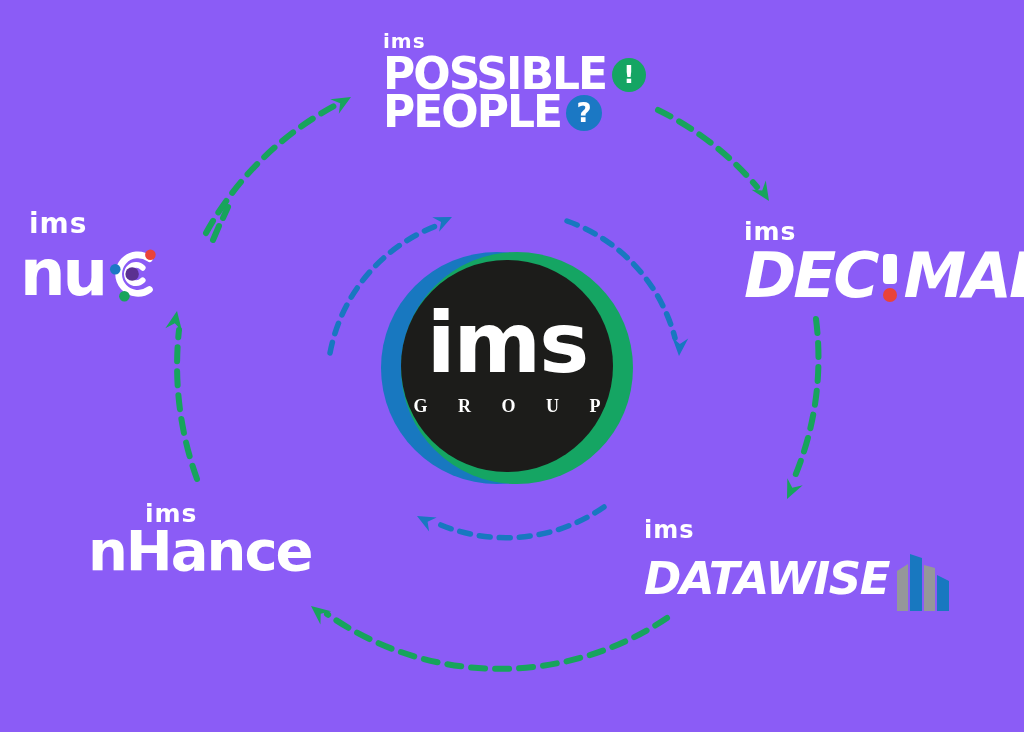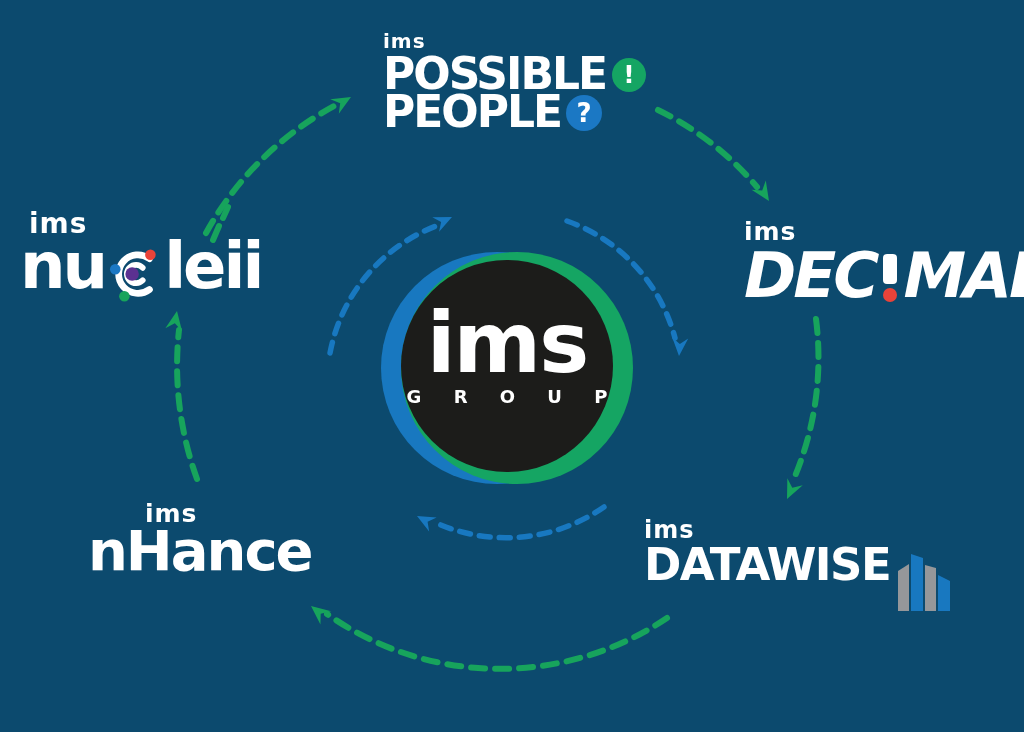--- a/index.html
+++ b/index.html
@@ -1,69 +1,69 @@
 <!DOCTYPE html>
 <html><head>
 <meta charset="utf-8">
 <style>
   html,body{margin:0;padding:0;background:#000;}
-  .stage{position:relative;width:1024px;height:732px;background:#0c4a6e;overflow:hidden;
+  .stage{position:relative;width:1024px;height:732px;background:#8b5cf6;overflow:hidden;
          font-family:"DejaVu Sans","Liberation Sans",sans-serif;color:#fff;}
 
   
   .ims{font-weight:bold;color:#fff;letter-spacing:1px;line-height:1;}
   .bigword{font-weight:bold;color:#fff;line-height:0.82;white-space:nowrap;}
 
   
   .logo-people{position:absolute;left:383px;top:31px;}
   .logo-people .ims{font-size:20px;margin-bottom:5px;}
   .lp-row{display:flex;align-items:center;height:37px;margin-top:1px;}
   .lp-word{font-size:44px;letter-spacing:-2px;}
   .badge{border-radius:50%;display:flex;align-items:center;justify-content:center;
          font-weight:bold;color:#fff;flex:0 0 auto;}
   .badge-q{width:36px;height:36px;font-size:26px;margin-left:5px;}
   .badge-e{width:34px;height:34px;font-size:25px;margin-left:6px;}
 
   
   .logo-nucleii{position:absolute;left:20px;top:210px;}
   .logo-nucleii .ims{font-size:28px;margin-left:9px;margin-bottom:2px;}
-  .nuc-row{display:flex;align-items:flex-start;}
+  .nuc-row{display:flex;align-items:center;}
   .nuc-word{font-size:64px;letter-spacing:-3px;}
   .atom{margin:6px 3px 0 4px;}
   .nuc-accent{position:absolute;left:187px;top:-7px;}
 
   
   .logo-decimal{position:absolute;left:744px;top:219px;}
   .logo-decimal .ims{font-size:25px;margin-bottom:6px;}
   .ld-row{display:flex;align-items:flex-end;}
   .ld-word{font-size:63px;letter-spacing:-3px;font-style:italic;}
   .excl{display:flex;flex-direction:column;align-items:center;width:22px;height:52px;
         justify-content:flex-end;margin:0 3px 0 2px;}
   .excl-bar{width:14px;height:30px;background:#fff;border-radius:4px;}
   .excl-dot{width:14px;height:14px;border-radius:50%;margin-top:4px;}
 
   
   .logo-datawise{position:absolute;left:644px;top:518px;}
   .logo-datawise .ims{font-size:24px;margin-bottom:5px;}
-  .ldw-row{display:flex;align-items:flex-start;}
+  .ldw-row{display:flex;align-items:center;font-style:italic;}
   .ldw-word{font-size:45px;letter-spacing:-1.5px;}
   .bldg{margin-left:8px;}
 
   
   .logo-nhance{position:absolute;left:88px;top:501px;}
   .logo-nhance .ims{font-size:25px;margin-left:57px;margin-bottom:2px;}
   .eq-bars{position:absolute;left:117px;top:-20px;}
   .ln-word{font-size:56px;letter-spacing:-2px;}
 
   
   .center-logo{position:absolute;left:372px;top:248px;width:270px;height:240px;}
   .center-logo > svg{position:absolute;left:0;top:0;}
   .cl-text{position:absolute;left:0;right:0;top:56px;text-align:center;}
   .cl-brand{font-size:84px;font-weight:bold;line-height:0.95;letter-spacing:-2px;}
-  .cl-sub{font-size:18px;font-weight:bold;letter-spacing:13px;padding-left:13px;margin-top:2px;}
+  .cl-sub{font-size:18px;font-weight:bold;letter-spacing:13px;padding-left:13px;margin-top:12px;font-family:Liberation Serif, serif;}
 
   .arrows{position:absolute;left:0;top:0;}
 </style>
 </head>
 <body>
 
 <div class="stage">
 
   <svg class="arrows" width="1024" height="732" viewBox="0 0 1024 732">
 
@@ -115,21 +115,20 @@
     <div class="nuc-row">
       <span class="bigword nuc-word">nu</span>
       <svg class="atom" width="52" height="60" viewBox="-2 0 54 62">
         <path d="M 40,13 A 20,20 0 1 0 40,45" fill="none" stroke="#fff" stroke-width="7" stroke-linecap="round"></path>
         <path d="M 33,22.5 A 9.5,9.5 0 1 0 33,35.5" fill="none" stroke="#fff" stroke-width="6" stroke-linecap="round"></path>
         <circle cx="41" cy="9" r="5.5" fill="#ea4339"></circle>
         <circle cx="4.5" cy="24" r="5.5" fill="#1b78c4"></circle>
         <circle cx="22" cy="29" r="7" fill="#5b3191"></circle>
         <circle cx="14" cy="52" r="5.5" fill="#17a45c"></circle>
       </svg>
-      <span class="bigword nuc-word">leii</span>
     </div>
     <svg class="nuc-accent" width="28" height="42" viewBox="0 0 28 42">
       <g stroke-width="6" stroke-linecap="round" stroke="#17a45c">
         <line x1="21" y1="4" x2="16" y2="15"></line>
         <line x1="12" y1="23" x2="6" y2="37"></line>
       </g>
     </svg>
   </div>
 
   <div class="logo-decimal">

